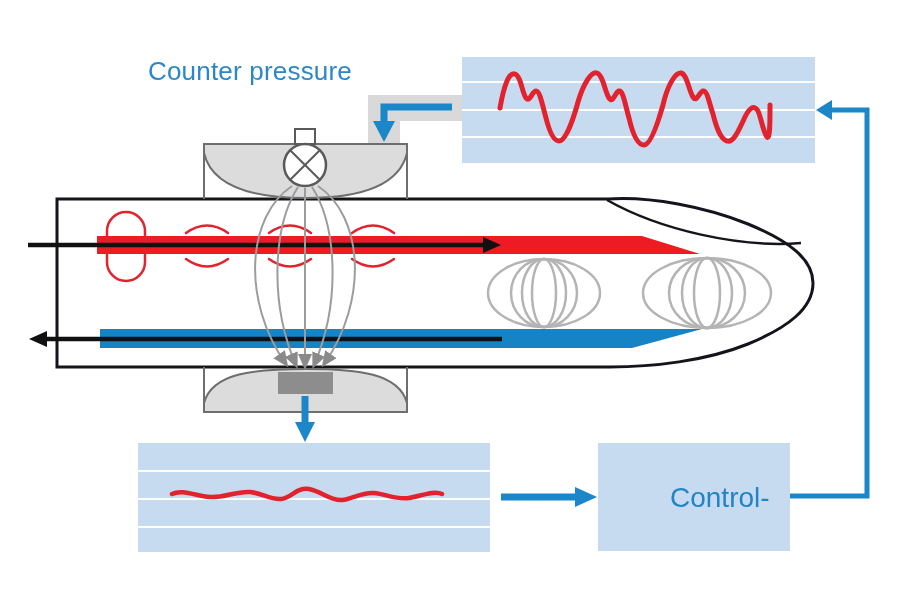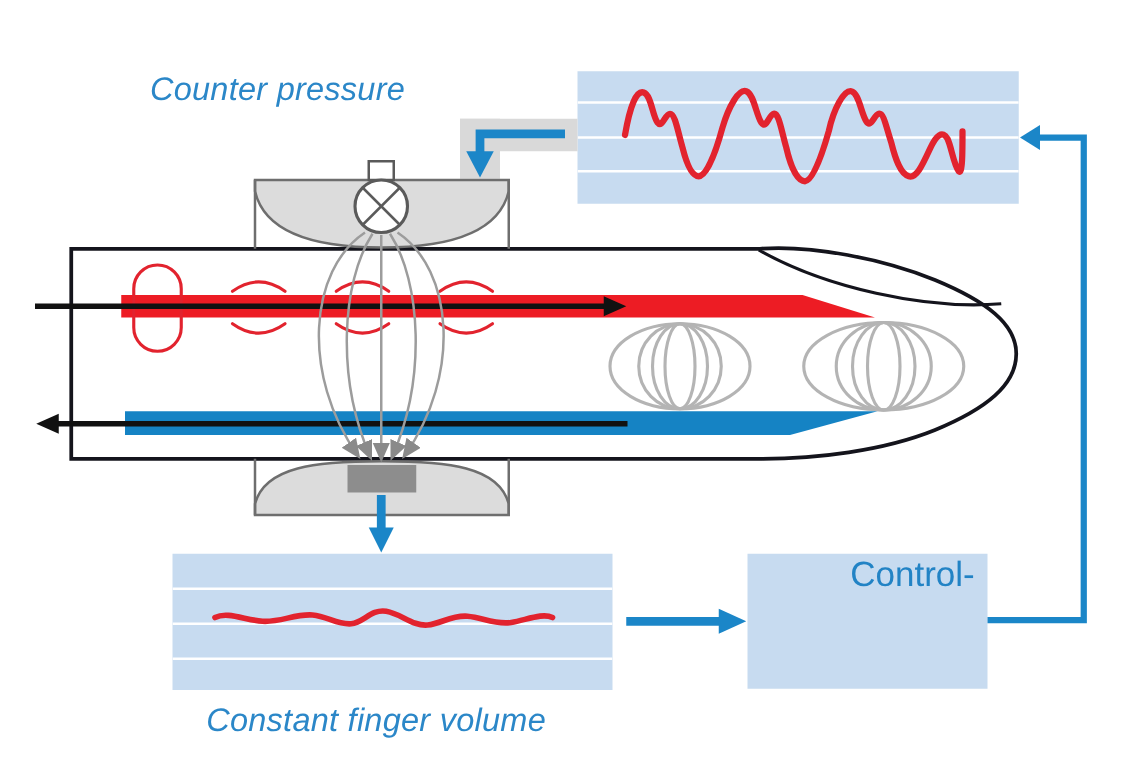--- a/index.html
+++ b/index.html
@@ -1,21 +1,21 @@
 <!DOCTYPE html>
 <html><head>
 <meta charset="utf-8">
 <style>
   html,body{margin:0;padding:0;background:#ffffff;}
   body{width:911px;height:609px;overflow:hidden;font-family:"Liberation Sans",sans-serif;}
   .stage{position:relative;width:911px;height:609px;background:#ffffff;}
   .box{position:absolute;background:#c7dbf0;z-index:1;}
   .wavebox svg{display:block;}
-  .label{position:absolute;color:#2b87c8;font-size:26px;letter-spacing:0.2px;z-index:6;white-space:nowrap;font-style:italic;}
-  .controlbox{display:flex;flex-direction:row;justify-content:center;padding-left:72px;box-sizing:border-box;
+  .label{position:absolute;color:#2b87c8;font-size:26px;letter-spacing:0.2px;text-align:center;z-index:6;white-space:nowrap;}
+  .controlbox{display:flex;flex-direction:column;justify-content:center;padding-left:72px;box-sizing:border-box;
               color:#2283c5;font-size:28px;line-height:33px;}
   svg.overlay{position:absolute;left:0;top:0;z-index:5;}
 </style>
 </head>
 <body>
 
 <div class="stage">
 
   <div class="box wavebox" style="left:462px;top:57px;width:353px;height:106px;">
     <svg width="353" height="106" viewBox="462 57 353 106">
@@ -37,21 +37,20 @@
       </g>
       <path fill="none" stroke-width="4.5" stroke-linecap="round" stroke-linejoin="round" d="M172,494 C182,489 196,496 210,497 C224,498 236,491 250,492 C262,493 270,500 281,499 C291,498 297,487 309,489 C321,491 330,501 342,500 C353,499 361,492 374,493 C386,494 396,500 409,498 C421,496 434,490 442,494" stroke="#e2232e"></path>
     </svg>
   </div>
 
   <div class="box controlbox" style="left:598px;top:443px;width:192px;height:108px;">
     <span>Control-</span>
   </div>
 
   <div class="label" style="left:120px;top:56px;width:260px;">Counter pressure</div>
-  <div class="label" style="left:165px;top:561px;width:300px;">Constant finger volume</div>
 
   <svg class="overlay" width="911" height="609" viewBox="0 0 911 609">
     <defs>
       <marker id="grayArrow" orient="auto" markerWidth="9" markerHeight="8" refX="6" refY="3.5">
         <path d="M0,0 L8,3.5 L0,7 Z" fill="#8a8a8a"></path>
       </marker>
     </defs>
 
     <g fill="#d9d9d9">
       <rect x="368" y="95" width="94" height="26"></rect>

